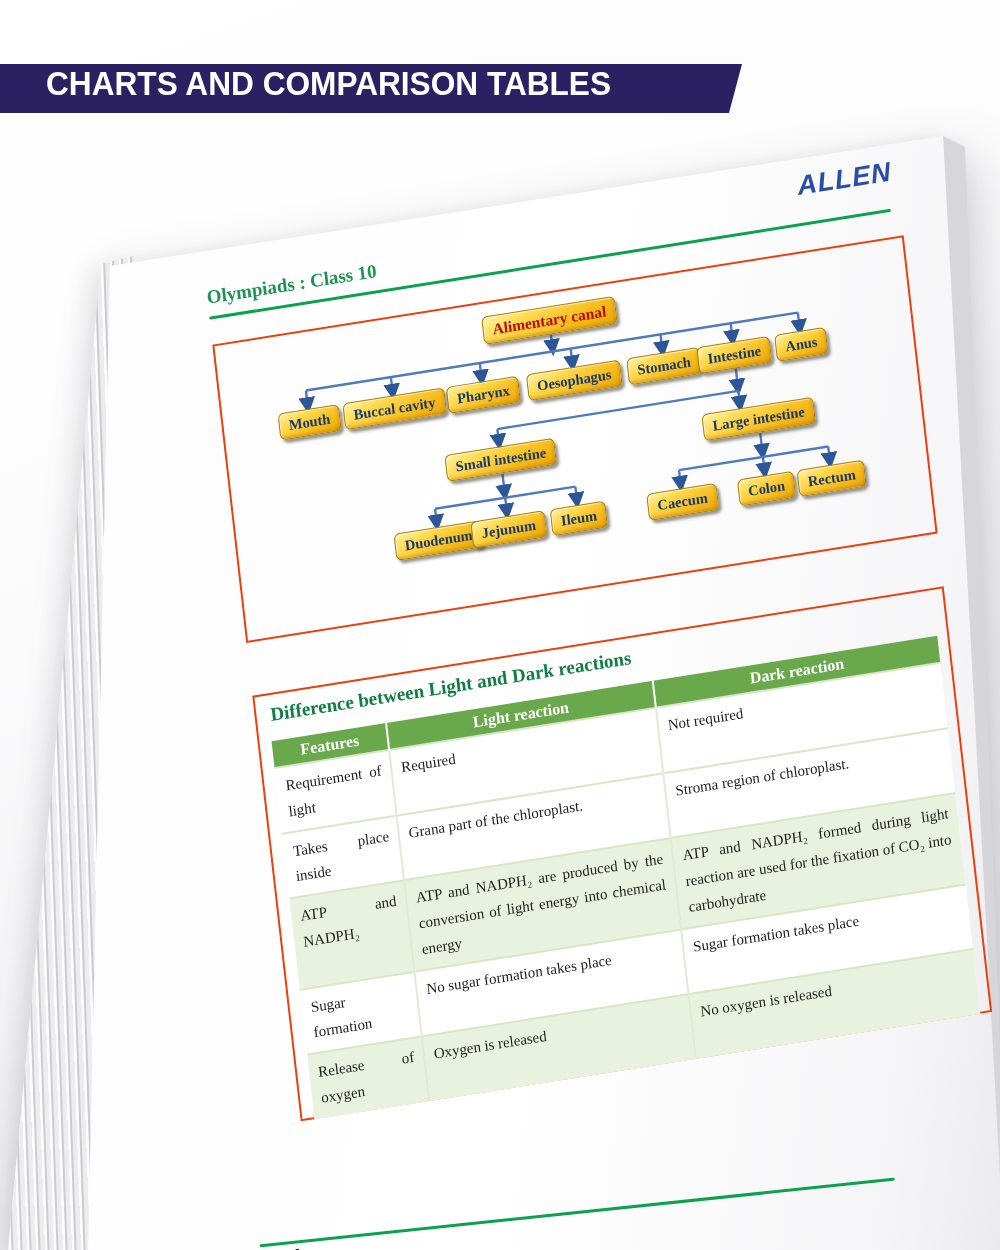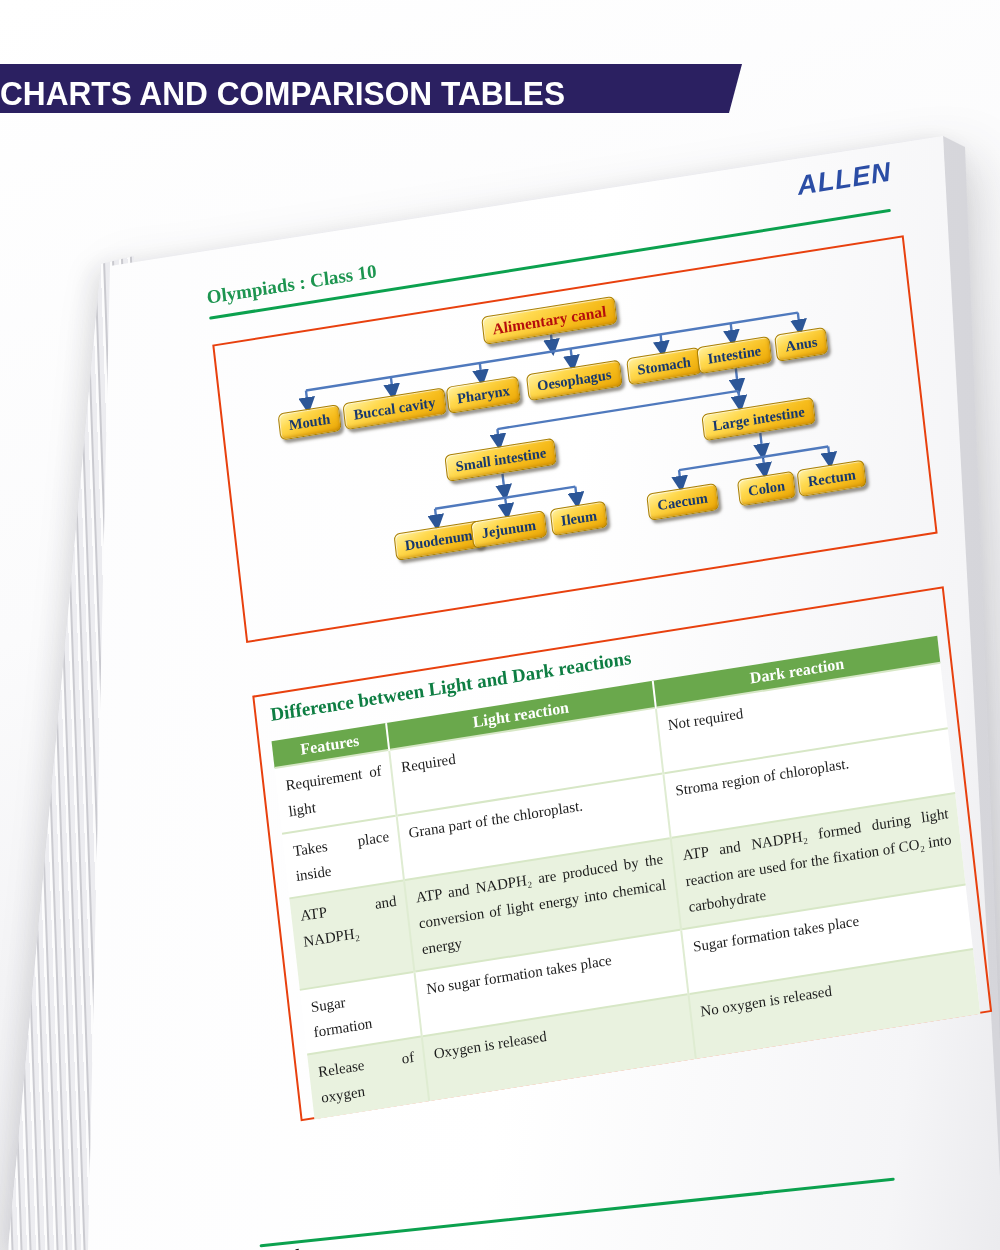--- a/index.html
+++ b/index.html
@@ -6,21 +6,21 @@
   .canvas{
     position:relative;width:1000px;height:1250px;overflow:hidden;
     background:linear-gradient(160deg,#ffffff 0%,#fbfbfc 40%,#ededf0 82%,#e4e4e8 100%);
     font-family:"Liberation Serif","DejaVu Serif",serif;
   }
   
   .banner{
     position:absolute;left:0;top:64px;width:742px;height:49px;
     background:#2b2061;
     clip-path:polygon(0 0,100% 0,calc(100% - 13px) 100%,0 100%);
-    display:flex;align-items:flex-end;box-sizing:border-box;
+    display:flex;align-items:flex-start;padding-left:46px;box-sizing:border-box;
   }
   .banner span{
     color:#ffffff;font-family:"Liberation Sans","DejaVu Sans",sans-serif;
     font-weight:bold;font-size:34px;letter-spacing:0px;
     transform:scaleX(.93);transform-origin:left center;white-space:nowrap;
   }
   
   .floor-shadow{
     position:absolute;left:-60px;top:1020px;width:460px;height:300px;
     background:radial-gradient(ellipse closest-side,rgba(55,55,66,.16),transparent 70%);

